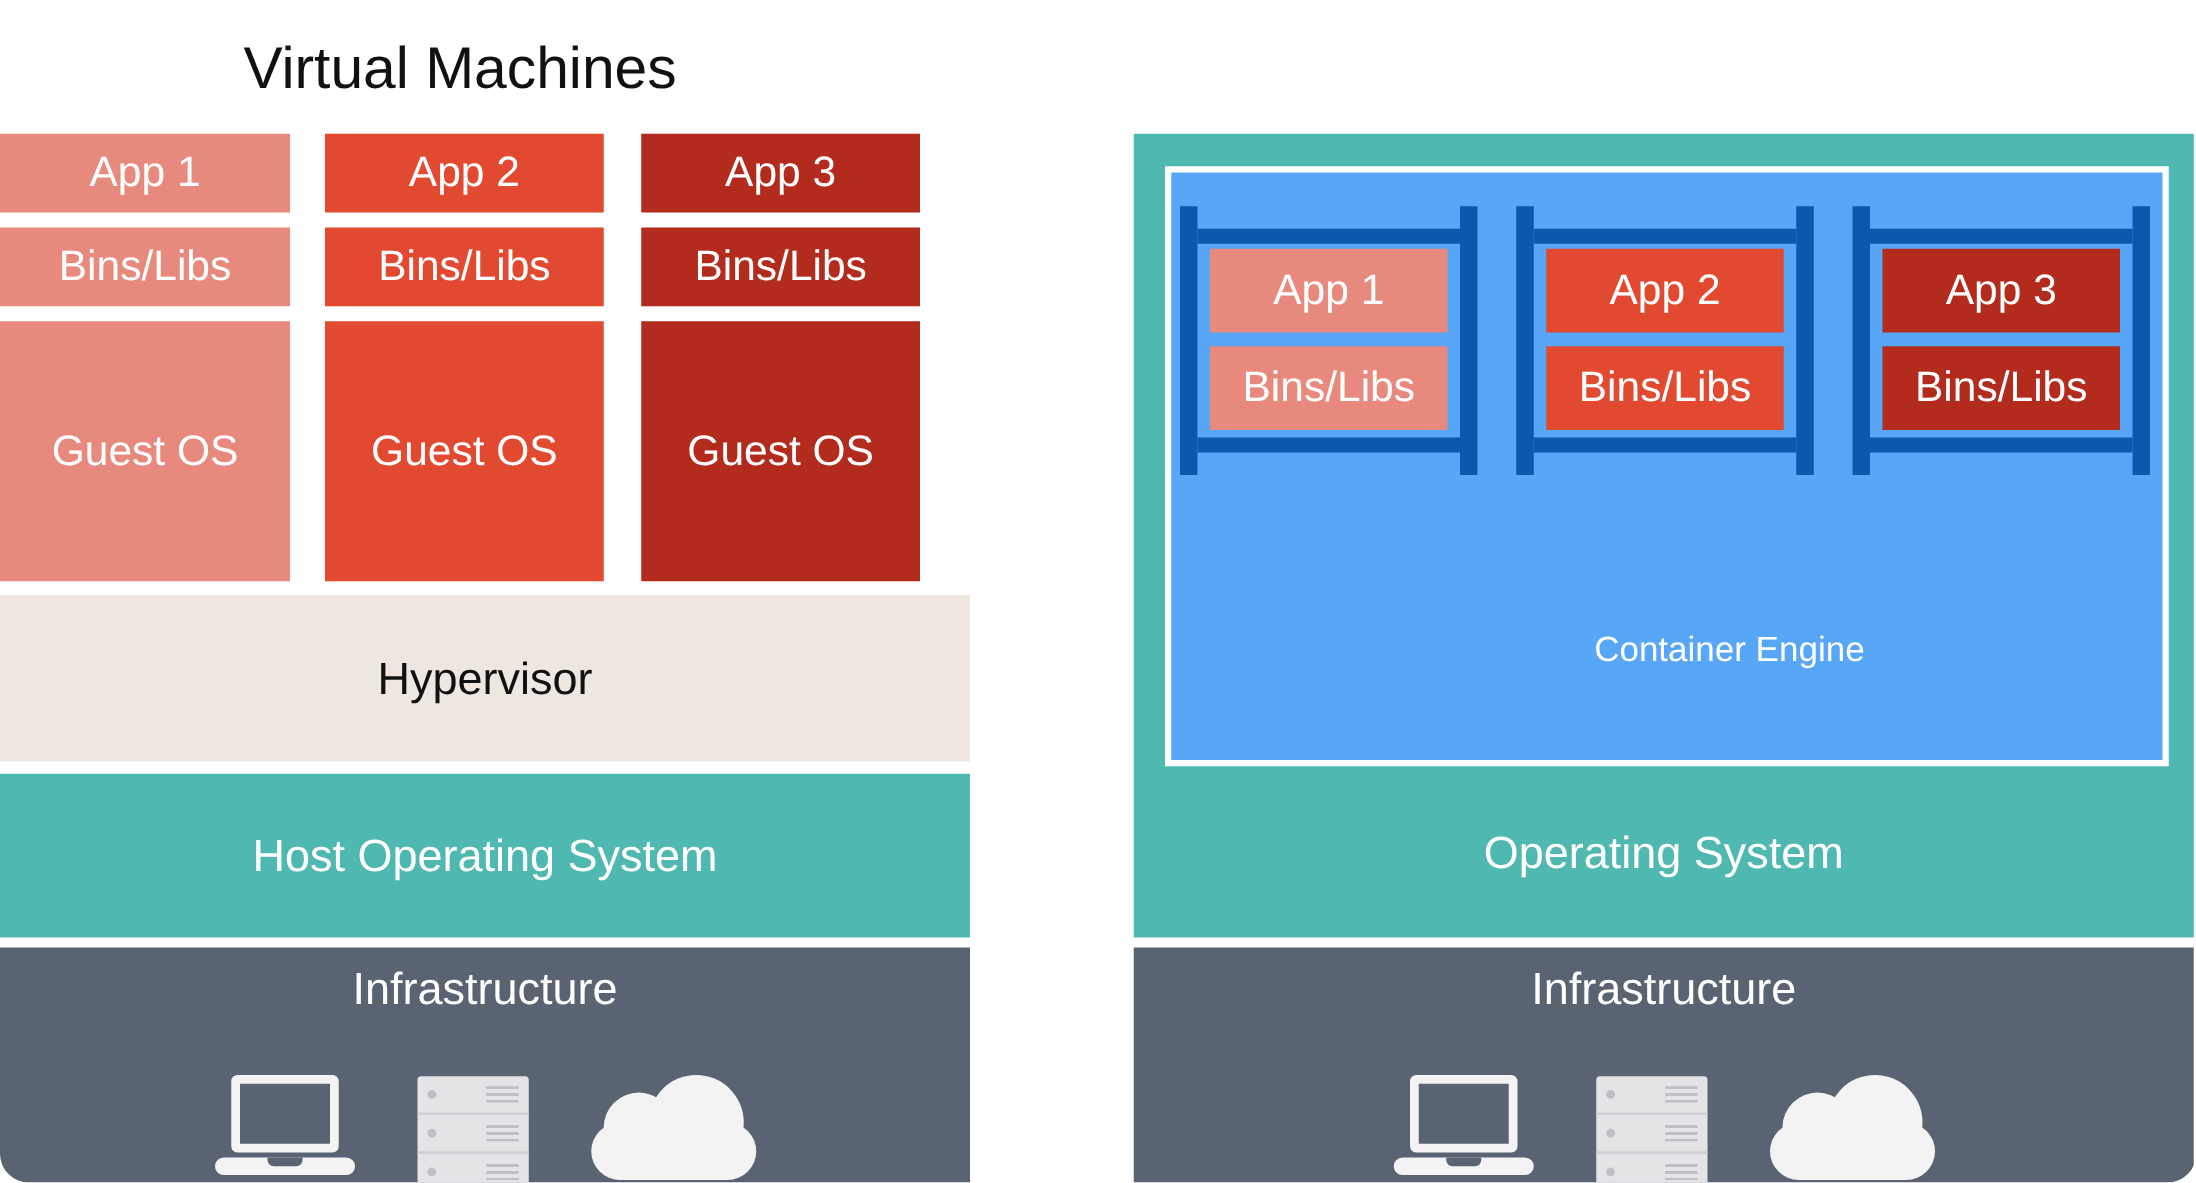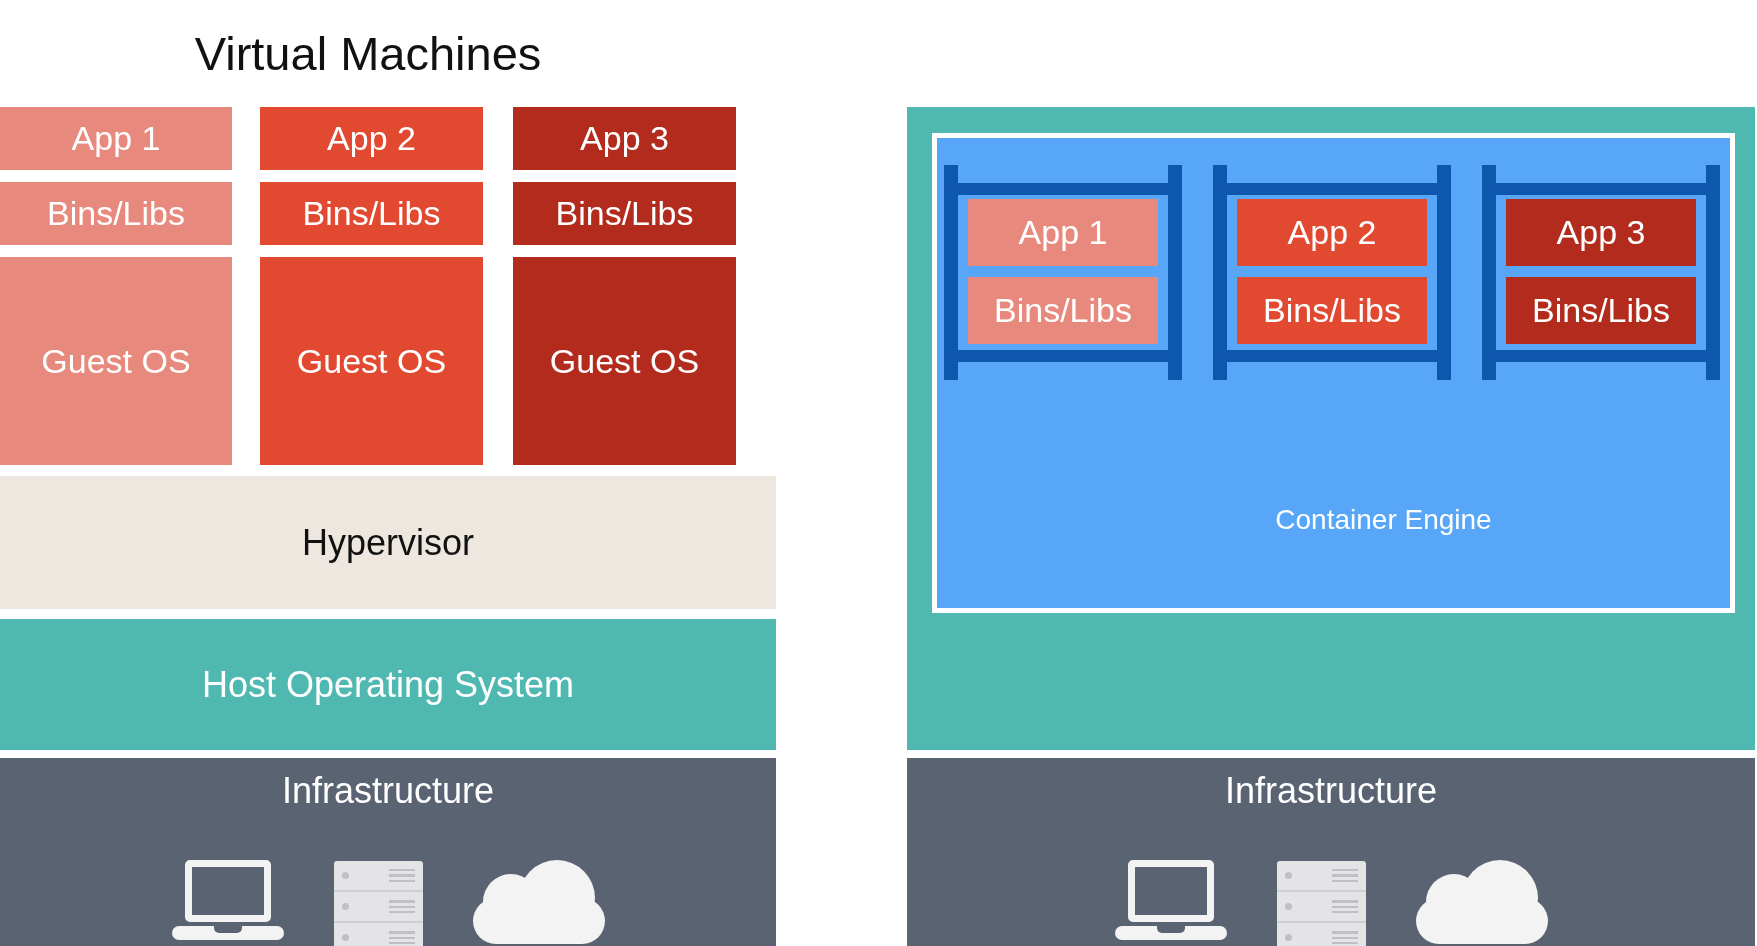--- a/index.html
+++ b/index.html
@@ -2,20 +2,21 @@
 <html><head>
 <meta charset="utf-8">
 <style>
   html,body{margin:0;padding:0;background:#ffffff;}
   .stage{
     position:relative;
     width:1757px;height:946px;
     background:#ffffff;
     font-family:"Liberation Sans", sans-serif;
     overflow:hidden;
+    border-radius:23px;
   }
   .panel-title{
     position:absolute;top:20px;height:66px;
     display:flex;align-items:center;justify-content:center;
     font-size:47px;color:var(--title-text);letter-spacing:0;
   }
   .band{
     position:absolute;left:0;width:776px;
     display:flex;align-items:center;justify-content:center;
     font-size:36px;
@@ -189,20 +190,23 @@
         </div>
         <div class="cbox bins" style="background-color: rgb(178, 43, 28);">
           <span>Bins/Libs</span>
         </div>
       </div>
 
       <div class="engine-label">Container Engine</div>
     </div>
   </div>
 
+  <div class="os-strip">
+    <span>Operating System</span>
+  </div>
 
   <div class="infra" style="left:907px;width:848px;">
     <div class="infra-label">Infrastructure</div>
     <div class="icons">
       <div class="laptop">
         <div class="screen"></div>
         <div class="base">
           <div class="notch"></div>
         </div>
       </div>

